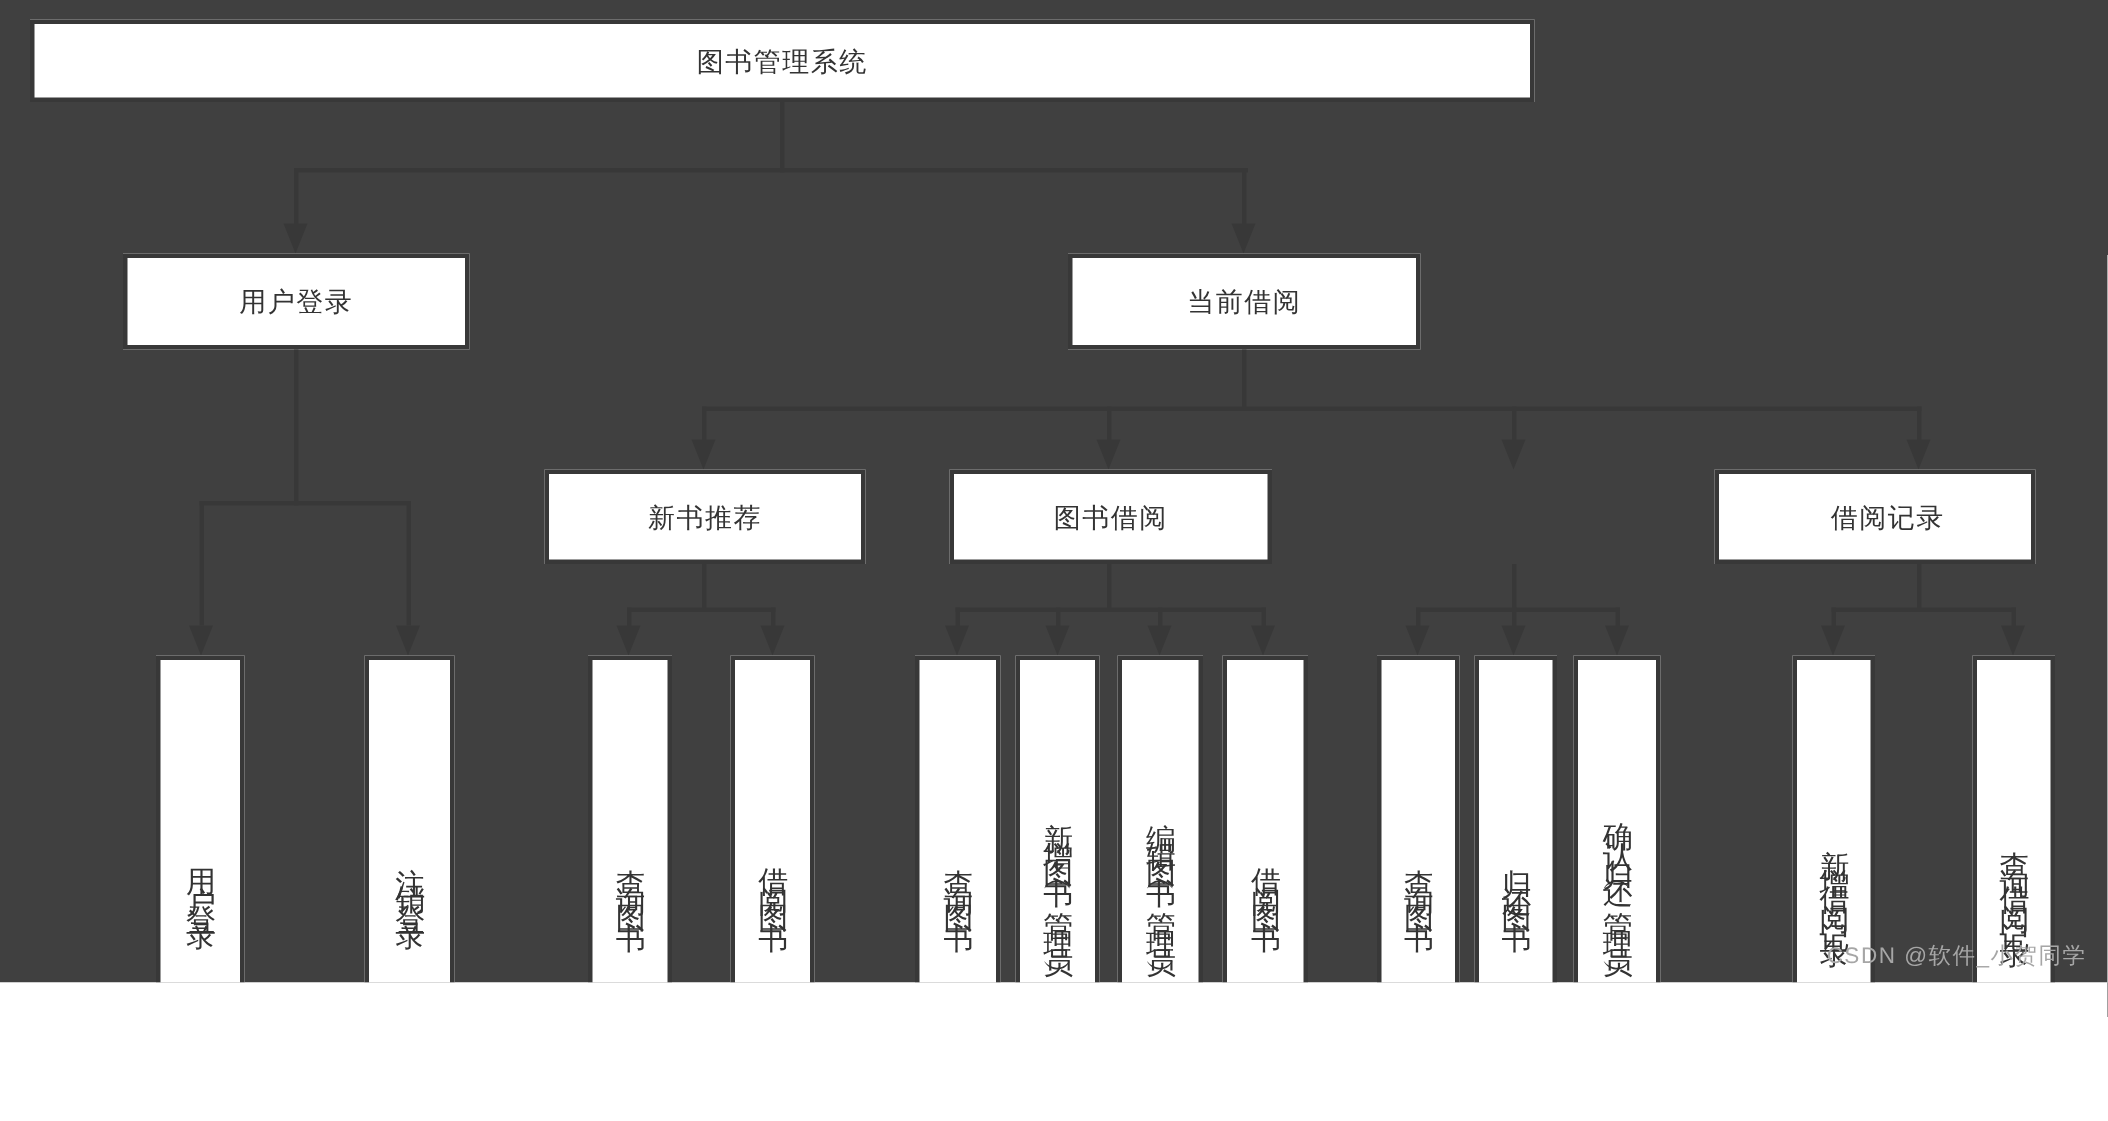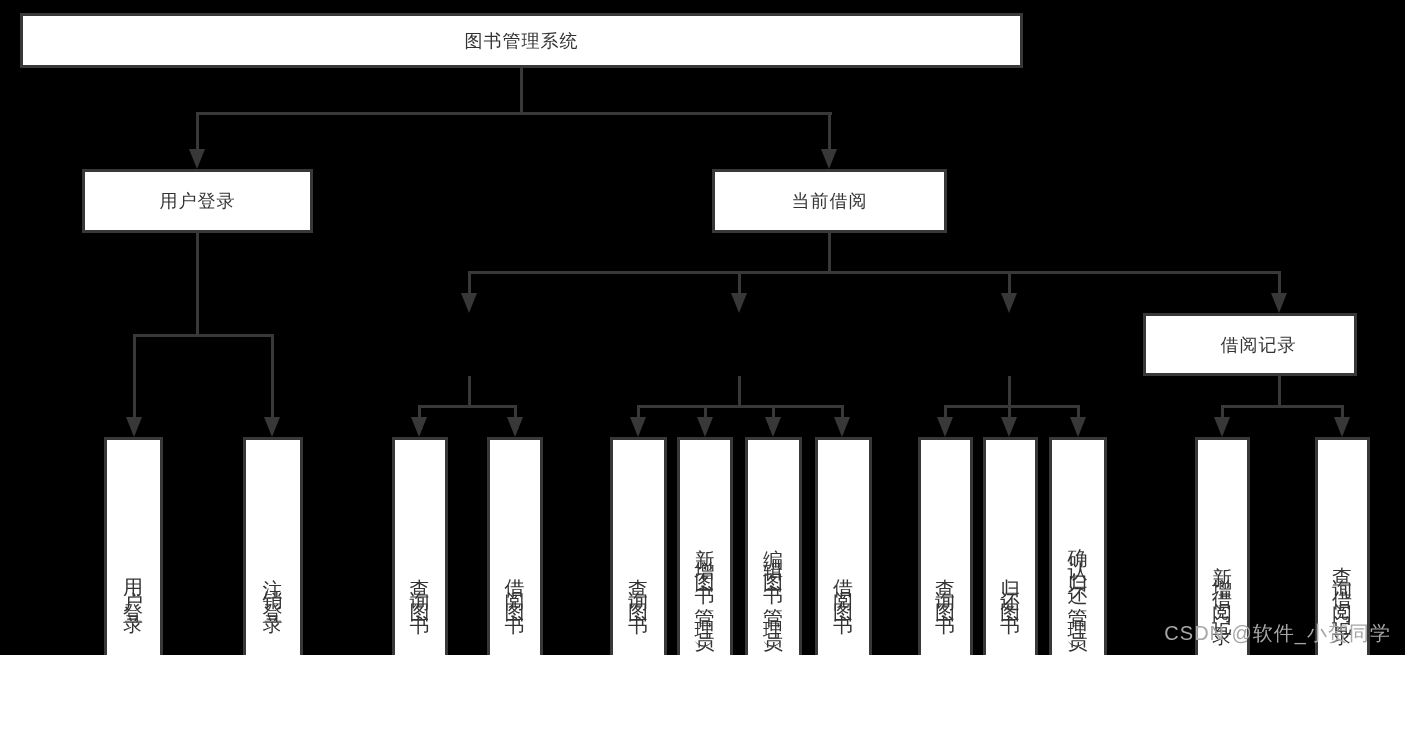--- a/index.html
+++ b/index.html
@@ -1,21 +1,21 @@
 <!DOCTYPE html>
 <html><head>
 <meta charset="utf-8">
 <style>
   * { box-sizing: border-box; margin: 0; padding: 0; }
   html, body { background: #ffffff; }
   .canvas {
     position: relative;
     width: 1405px;
     height: 655px;
-    background: #000000;
+    background: #404040;
     font-family: "Liberation Sans", "DejaVu Sans", sans-serif;
     overflow: hidden;
   }
   .box {
     position: absolute;
     border: 3px solid #383838;
     background: #ffffff;
     color: #333333;
     display: flex;
     align-items: center;
@@ -34,21 +34,21 @@
     position: absolute;
     width: 0; height: 0;
     border-left: 8px solid transparent;
     border-right: 8px solid transparent;
     border-top: 20px solid #383838;
   }
   .watermark {
     position: absolute;
     right: 14px;
     bottom: 8px;
-    font-size: 20px;
+    font-size: 15px;
     color: #a6a6a6;
     letter-spacing: 1px;
     z-index: 5;
   }
 </style>
 </head>
 <body>
 
 <div class="canvas">
 
@@ -81,20 +81,26 @@
   <div class="line" style="left:468px; top:271px; width:813px; height:3px;"></div>
   <div class="line" style="left:468px; top:271px; width:3px; height:23px;"></div>
   <div class="arrow" style="left:461px; top:293px;"></div>
   <div class="line" style="left:738px; top:271px; width:3px; height:23px;"></div>
   <div class="arrow" style="left:731px; top:293px;"></div>
   <div class="line" style="left:1008px; top:271px; width:3px; height:23px;"></div>
   <div class="arrow" style="left:1001px; top:293px;"></div>
   <div class="line" style="left:1278px; top:271px; width:3px; height:23px;"></div>
   <div class="arrow" style="left:1271px; top:293px;"></div>
 
+  <div class="box hbox" style="left:363px; top:313px; width:214px; height:63px;">
+    <span>新书推荐</span>
+  </div>
+  <div class="box hbox" style="left:633px; top:313px; width:215px; height:63px;">
+    <span>图书借阅</span>
+  </div>
   <div class="box hbox" style="left:1143px; top:313px; width:214px; height:63px;padding-left:17px;">
     <span>借阅记录</span>
   </div>
 
   <div class="line" style="left:468px; top:376px; width:3px; height:31px;"></div>
   <div class="line" style="left:418px; top:405px; width:99px; height:3px;"></div>
   <div class="line" style="left:418px; top:405px; width:3px; height:14px;"></div>
   <div class="arrow" style="left:411px; top:417px;"></div>
   <div class="line" style="left:514px; top:405px; width:3px; height:14px;"></div>
   <div class="arrow" style="left:507px; top:417px;"></div>

